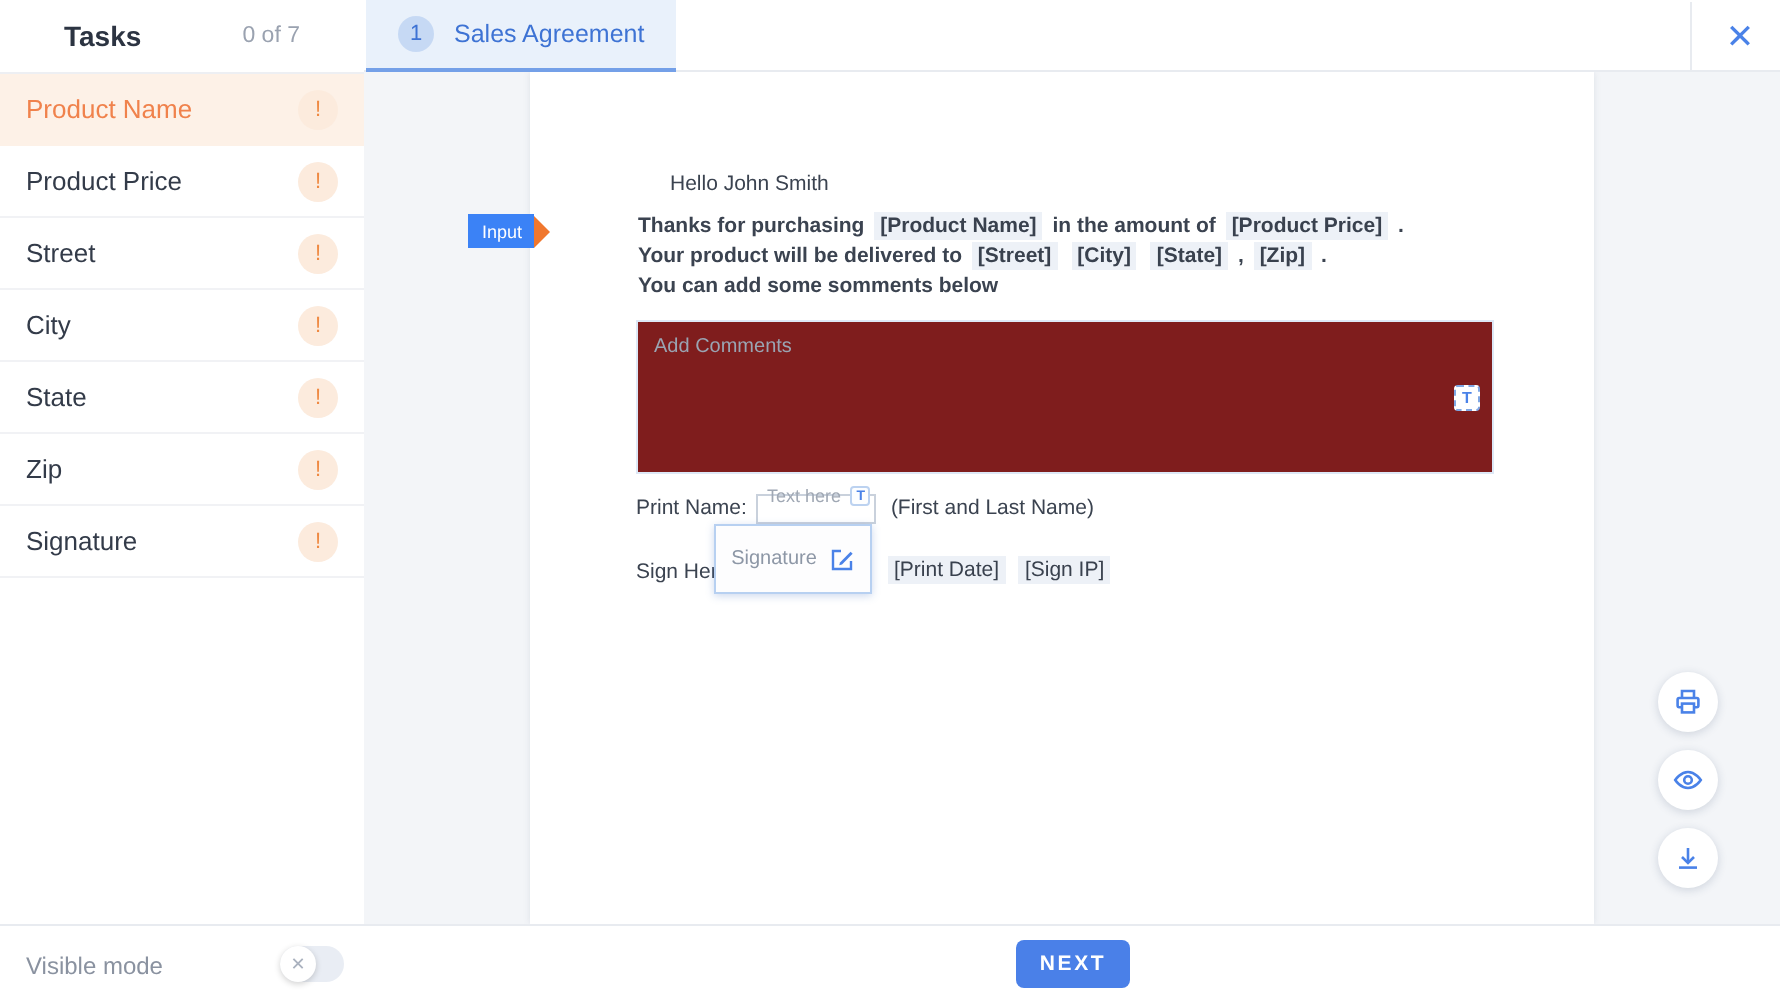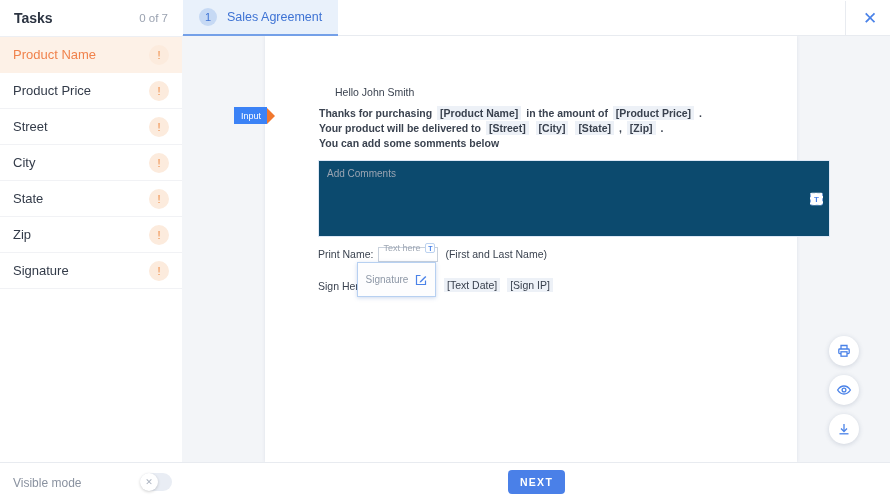--- a/index.html
+++ b/index.html
@@ -4,21 +4,21 @@
 <style>
   * { box-sizing: border-box; }
   html,body { margin:0; padding:0; background:#fff; }
   .app {
     position:relative; width:890px; height:500px; overflow:hidden;
     font-family:"Liberation Sans", sans-serif; background:#fff;
   }
 
   
   .sidebar { position:absolute; left:0; top:0; width:182px; height:462px; background:#fff; }
-  .sidebar-header { height:37px; border-bottom:1px solid #edeff3; display:flex; align-items:center; justify-content:space-between; padding:0 14px; }
+  .sidebar-header { height:37px; border-bottom:1px solid #edeff3; display:flex; align-items:center; justify-content:space-between; padding:0 32px; }
   .sidebar-title { font-size:14px; font-weight:bold; color:#2c3442; }
   .sidebar-count { font-size:11.5px; color:#9aa2b0; }
   .task-item { height:36px; display:flex; align-items:center; justify-content:space-between; padding:0 13px; border-bottom:1px solid #f1f2f5; font-size:13px; color:#333b49; cursor:pointer; }
   .task-item.active { background:#fdf1e7; color:#f0824c; border-bottom-color:#fdf1e7; }
   .task-badge { width:20px; height:20px; border-radius:50%; background:#fcebdd; color:#ef8a43; font-size:11px; display:flex; align-items:center; justify-content:center; flex:0 0 auto; }
 
   
   .main { position:absolute; left:182px; top:0; width:708px; height:462px; background:#f3f5f8; }
   .tabbar { position:absolute; top:0; left:0; width:708px; height:36px; background:#fff; border-bottom:1px solid #e8ebf0; z-index:3; }
   .tab { position:absolute; left:1px; top:0; height:36px; background:#e9f1fb; border-bottom:2px solid #74a0e8; display:flex; align-items:center; gap:10px; padding:0 16px; cursor:pointer; }
@@ -27,21 +27,21 @@
   .tab-divider { position:absolute; right:44px; top:1px; height:34px; width:1px; background:#e8ebf0; }
   .close-btn { position:absolute; right:5px; top:3px; width:30px; height:30px; color:#4a82e8; font-size:17px; display:flex; align-items:center; justify-content:center; cursor:pointer; }
 
   
   .page { position:absolute; left:83px; top:36px; width:532px; height:426px; background:#fff; box-shadow:1px 0 3px rgba(60,80,120,0.06), -1px 0 3px rgba(60,80,120,0.06); z-index:1; }
   .doc-text { font-size:10.5px; color:#3b4350; }
   .greeting { position:absolute; left:70px; top:50px; }
   .para { position:absolute; left:54px; top:70px; width:470px; line-height:15px;font-weight:bold; }
   .tok { background:#edf1f7; padding:1px 3px; margin:0 2px; color:#39414e; }
 
-  .comments { position:absolute; left:53px; top:124px; width:512px; height:77px; background:#0c4a6e; border:1px solid #dde8f6; cursor:text; }
+  .comments { position:absolute; left:53px; top:124px; width:429px; height:77px; background:#7f1d1d; border:1px solid #dde8f6; cursor:text; }
   .comments-ph { position:absolute; left:8px; top:7px; font-size:10px; color:#9aa4b2; }
   .comments-ticon { position:absolute; right:6px; top:50%; transform:translateY(-50%); width:13px; height:13px; border:1px dashed #7fa7e4; border-radius:2px; color:#4a82e8; font-size:8px; font-weight:bold; display:flex; align-items:center; justify-content:center; background:#fff; }
 
   .print-row { position:absolute; left:53px; top:210px; height:16px; display:flex; align-items:center; }
   .print-label { margin-right:5px; }
   .print-input { width:60px; height:15px; border:1px solid #c9d1dc; background:#fff; display:flex; align-items:center; justify-content:space-between; padding:0 2px 12px 4px; margin-right:7px; cursor:text; }
   .print-ph { font-size:9px; color:#a0a8b4; }
   .mini-ticon { width:10px; height:10px; border:1px solid #bcd2f0; border-radius:2px; color:#4a82e8; font-size:7px; font-weight:bold; display:flex; align-items:center; justify-content:center; background:#fdfeff; }
 
   .sign-label { position:absolute; left:53px; top:244px; }
@@ -160,21 +160,21 @@
 
       <div class="sign-label doc-text">Sign Here:</div>
       <div class="sig-box">
         <span class="sig-text">Signature</span>
         <svg width="12" height="12" viewBox="0 0 12 12">
           <path d="M10.5 6.5v4h-9v-9h4" stroke="#4a82e8" stroke-width="1.2" fill="none"></path>
           <path d="M5 7.2l5.3-5.3 1 1L6 8.2l-1.4.4z" fill="#4a82e8"></path>
         </svg>
       </div>
       <div class="sign-tokens doc-text">
-        <span class="tok">[Text Date]</span>
+        <span class="tok">[Print Date]</span>
         <span class="tok">[Sign IP]</span>
       </div>
     </div>
 
     <div class="fab fab-print">
       <svg width="16" height="16" viewBox="0 0 16 16">
         <path d="M5 6V2.5h6V6"></path>
         <rect x="2.8" y="6" width="10.4" height="4.6" rx="0.8"></rect>
         <rect x="5" y="8.8" width="6" height="4.4" fill="#fff"></rect>
       </svg>

